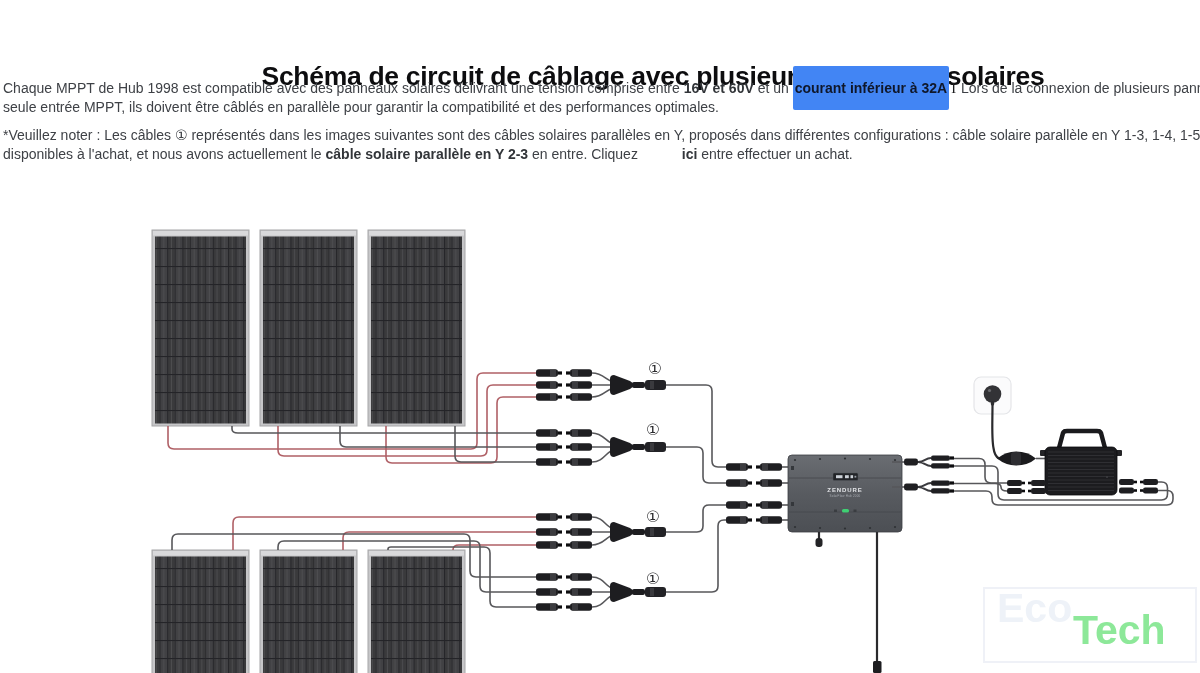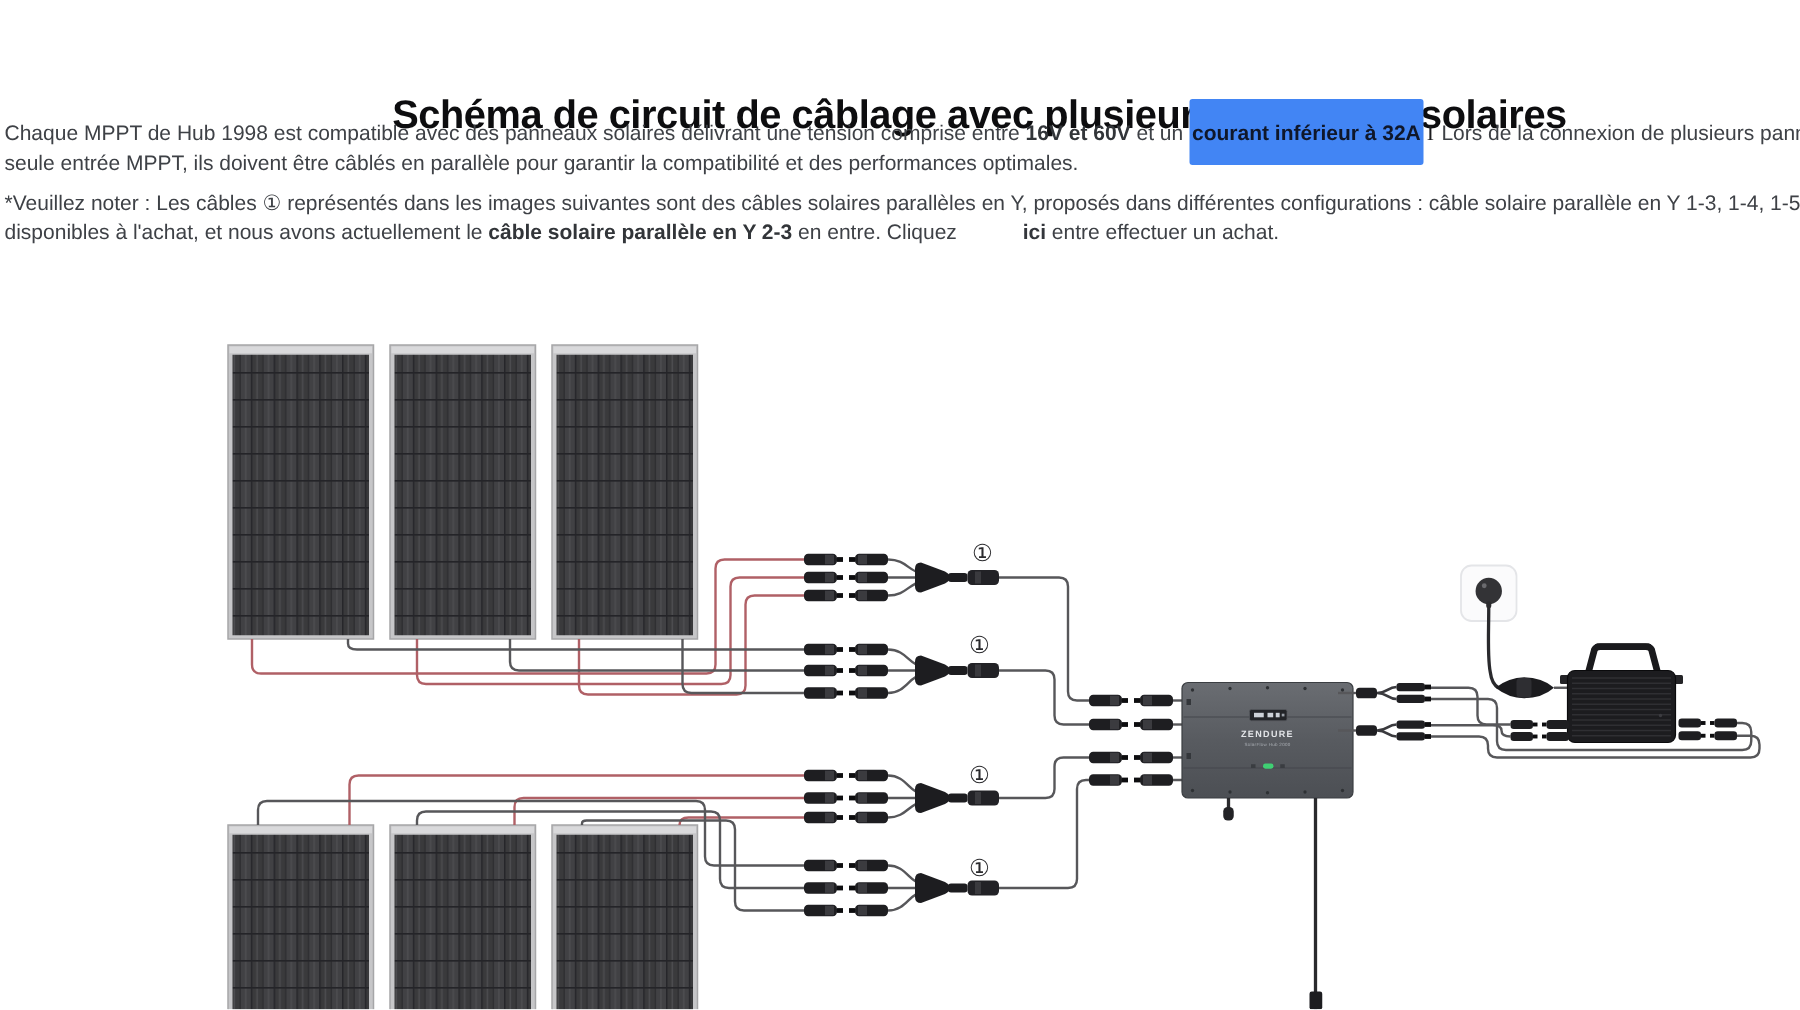--- a/index.html
+++ b/index.html
@@ -256,14 +256,18 @@
       <circle cx="1107" cy="277" r="1.1" fill="#3c3c40"></circle>
     </g>
     <g>
       <use href="#cpairS" x="1007" y="283"></use>
       <use href="#cpairS" x="1007" y="291"></use>
       <use href="#cpairS" x="1119" y="282"></use>
       <use href="#cpairS" x="1119" y="290.5"></use>
     </g>
   </svg>
 
+  <div class="wmbox">
+    <span class="wm-eco">Eco</span>
+    <span class="wm-tech">Tech</span>
+  </div>
 
 </div>
 
 </body></html>

